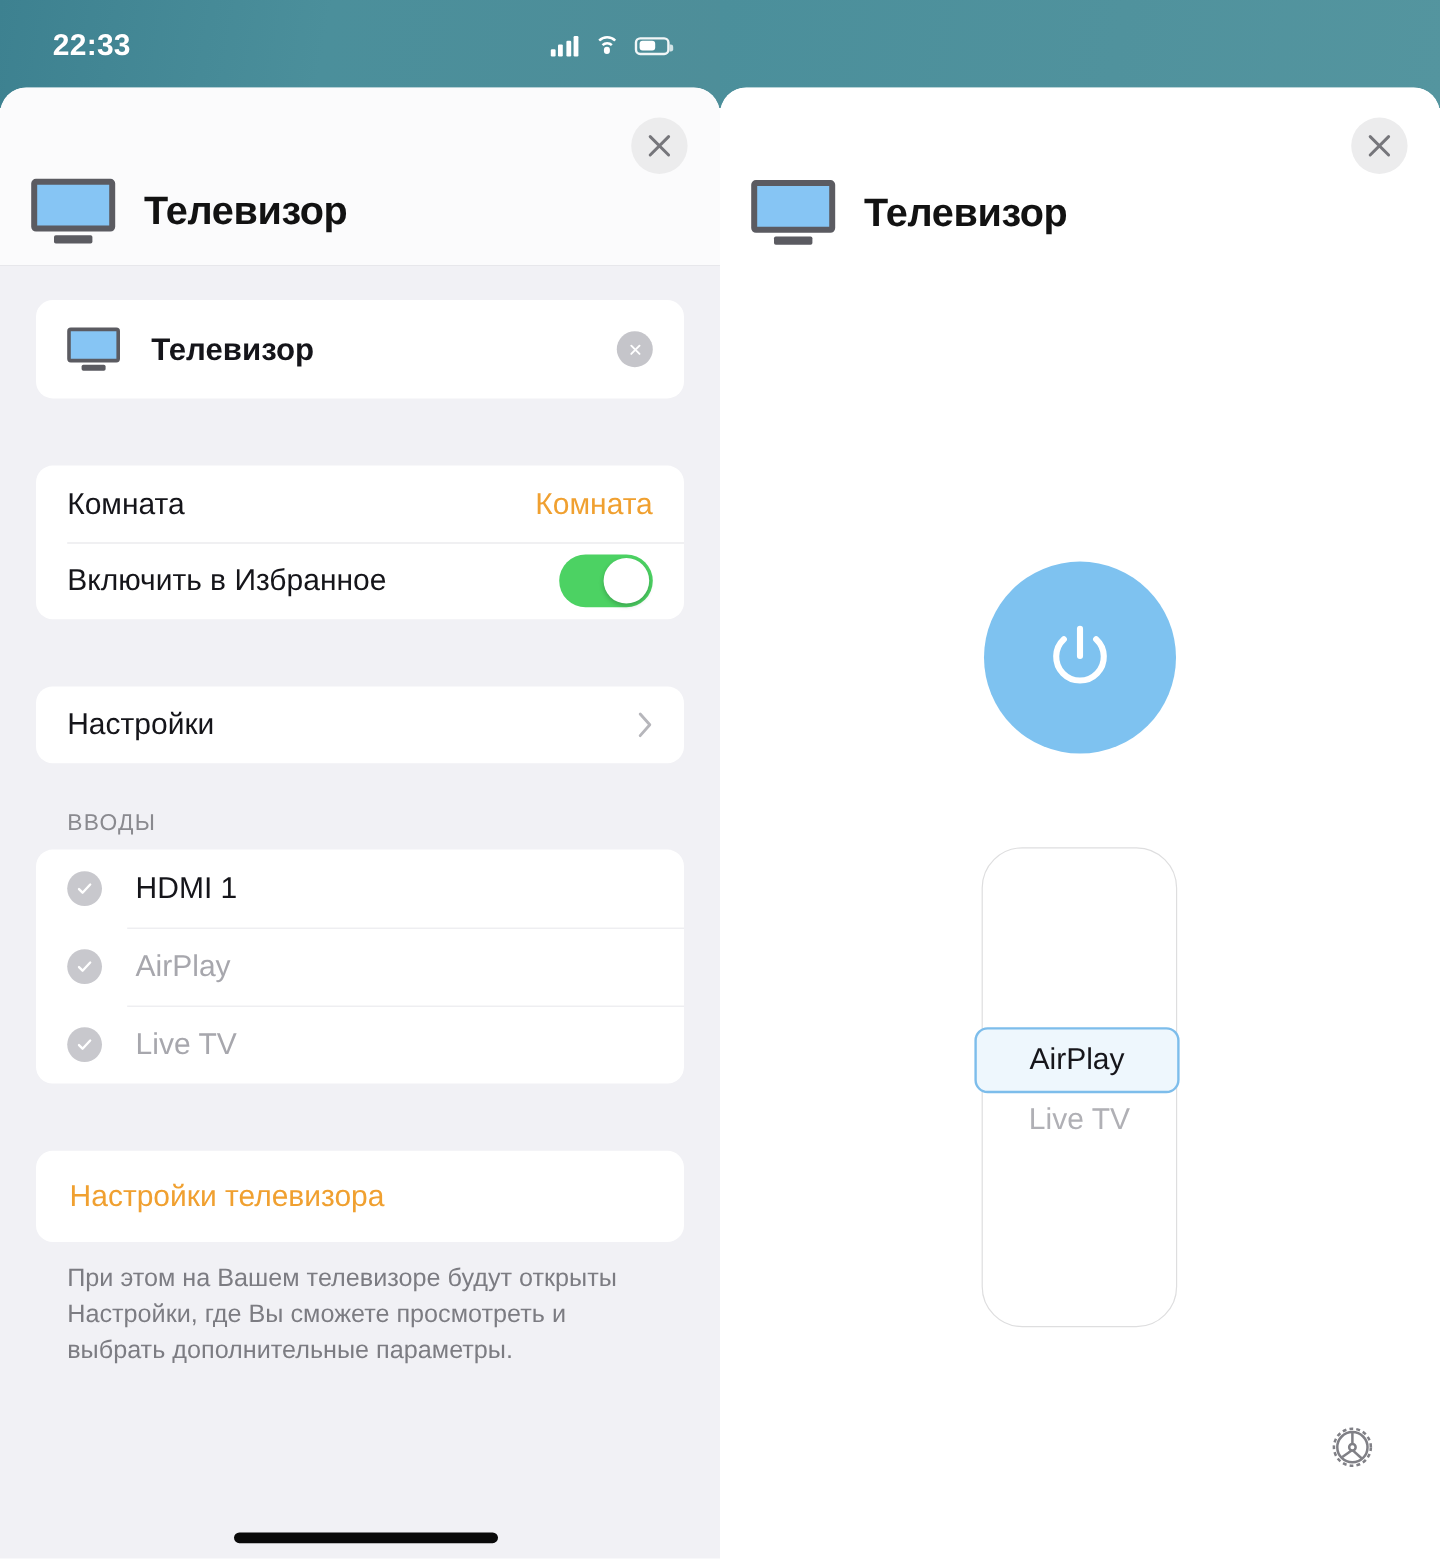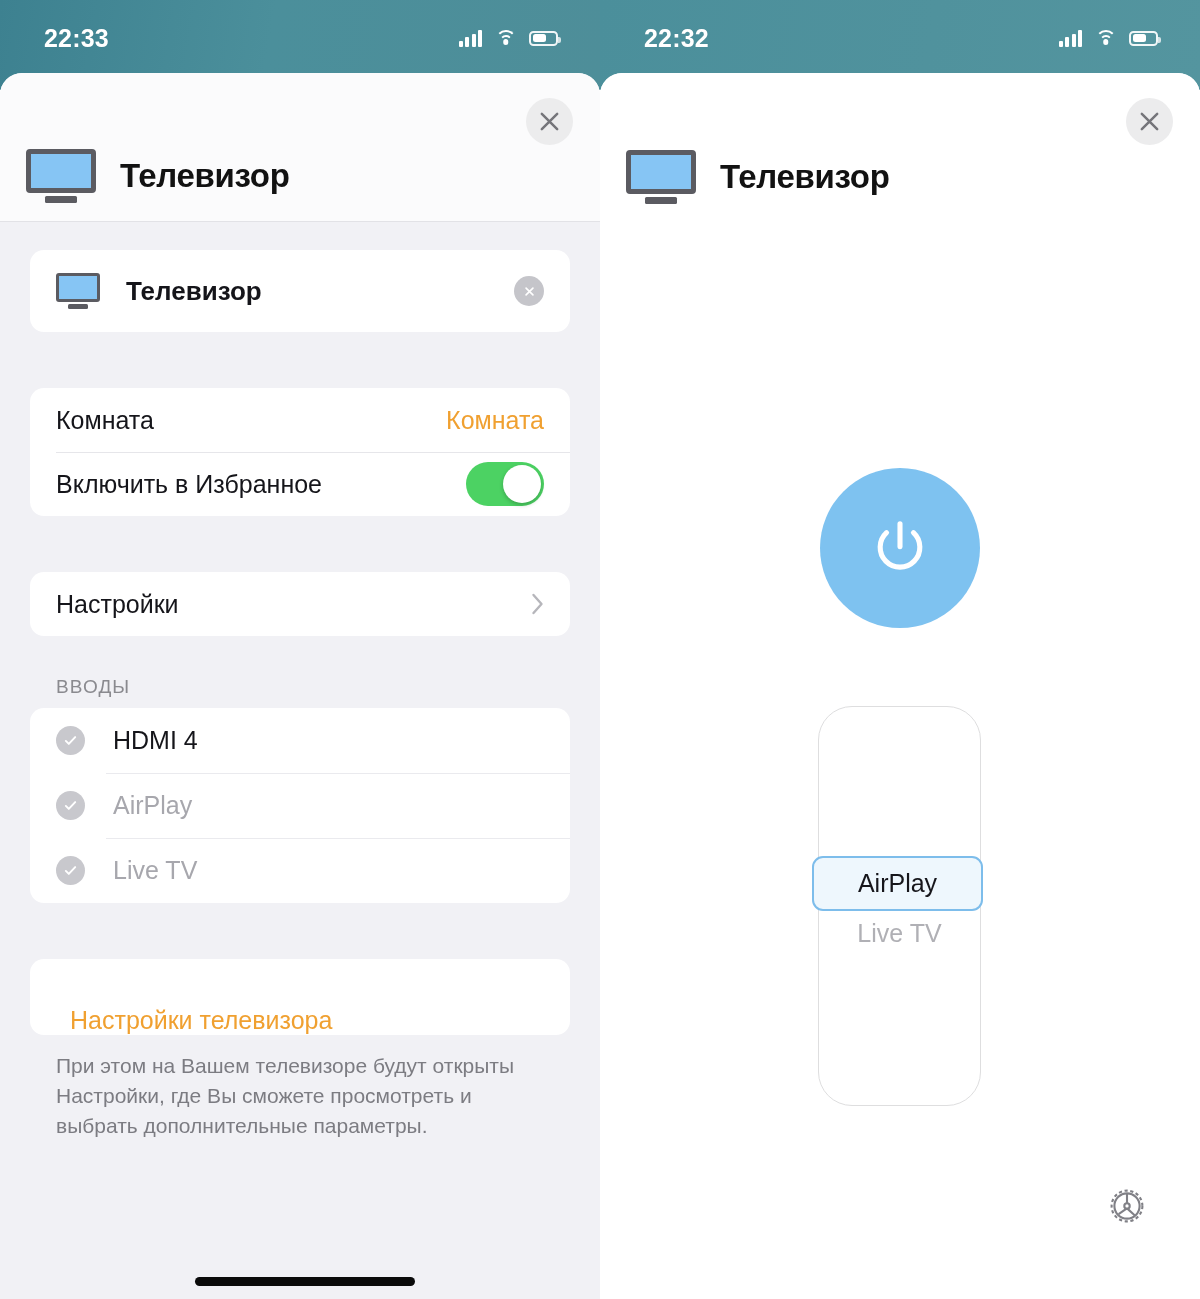--- a/index.html
+++ b/index.html
@@ -143,21 +143,21 @@
     content:""; position:absolute; left:76px; right:0; top:0; height:1px; background:#eaeaee;
   }
   .check {
     width:29px; height:29px; border-radius:50%; background:#c8c8cd; flex:none;
     display:flex; align-items:center; justify-content:center; margin-right:28px;
   }
   .check svg { width:17px; height:17px; }
   .input-row .txt { font-size:25px; color:#15151a; }
   .input-row.dim .txt { color:#a7a7ad; }
 
-  .link-card { height:76px; display:flex; align-items:flex-end; padding:0 40px; }
+  .link-card { height:76px; display:flex; align-items:center; padding:0 28px; }
   .link-card .link-text { font-size:25px; }
 
   .footnote {
     padding:16px 46px 0 56px; font-size:21px; line-height:1.42; color:#7c7c82;
   }
 
   
   .remote-body { position:absolute; left:0; top:149px; width:600px; height:1077px; background:#fff; }
   .power-btn {
     position:absolute; left:220px; top:246px; width:160px; height:160px;
@@ -279,21 +279,21 @@
 
         <div class="section-label">ВВОДЫ</div>
 
         <div class="card">
           <div class="input-row">
             <div class="check">
               <svg viewBox="0 0 20 20">
                   <path d="M4.5 10.5 L8 14 L15.5 6" stroke="#ffffff" stroke-width="2.3" fill="none" stroke-linecap="round" stroke-linejoin="round"></path>
                 </svg>
             </div>
-            <div class="txt">HDMI 4</div>
+            <div class="txt">HDMI 1</div>
           </div>
           <div class="input-row dim">
             <div class="check">
               <svg viewBox="0 0 20 20">
                   <path d="M4.5 10.5 L8 14 L15.5 6" stroke="#ffffff" stroke-width="2.3" fill="none" stroke-linecap="round" stroke-linejoin="round"></path>
                 </svg>
             </div>
             <div class="txt">AirPlay</div>
           </div>
           <div class="input-row dim">
@@ -314,40 +314,20 @@
         <div class="footnote">При этом на Вашем телевизоре будут открыты Настройки, где Вы сможете просмотреть и выбрать дополнительные параметры.</div>
       </div>
     </div>
 
     <div class="home-ind left"></div>
   </div>
 
   <div class="panel right">
     <div class="teal-bg"></div>
 
-    <div class="statusbar">
-      <div class="status-time">22:32</div>
-      <div class="status-icons">
-        <div class="sig">
-            <i></i>
-            <i></i>
-            <i></i>
-            <i></i>
-          </div>
-        <div class="wifi">
-          <span class="a"></span>
-            <span class="b"></span>
-            <span class="c"></span>
-        </div>
-        <div class="batt">
-          <div class="fill"></div>
-            <div class="cap"></div>
-        </div>
-      </div>
-    </div>
 
     <div class="sheet">
 
       <div class="sheet-header">
         <div class="header-row">
           <div class="tv-icon">
             <div class="screen-box"></div>
               <div class="stand"></div>
           </div>
           <div class="title-text">Телевизор</div>

